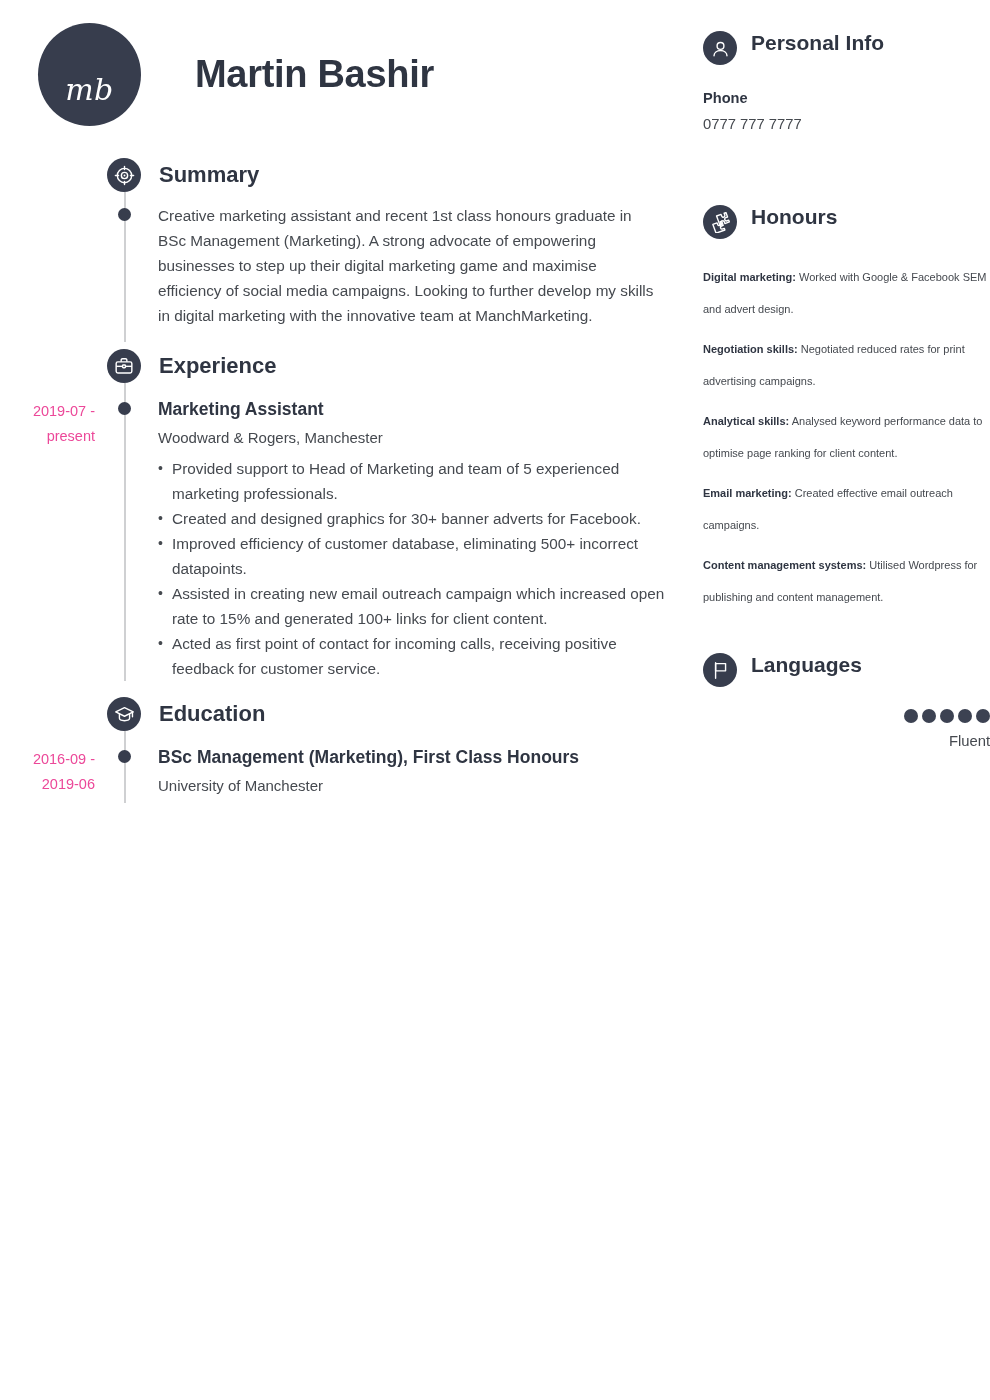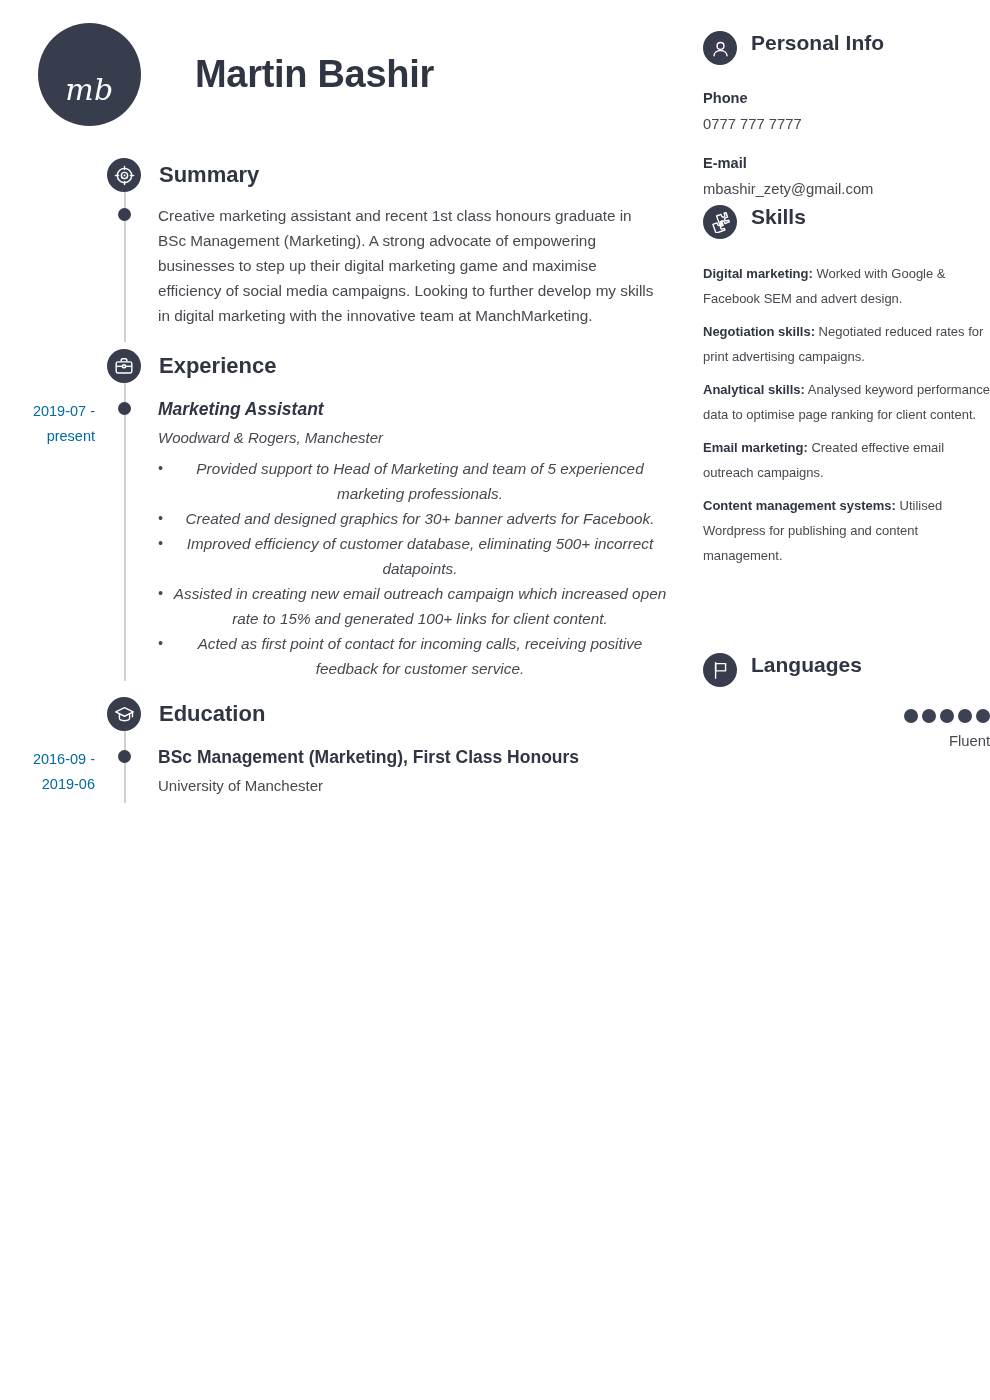--- a/index.html
+++ b/index.html
@@ -115,21 +115,21 @@
   }
 
   
   .date-block {
     position: absolute;
     width: 90px;
     left: 5px;
     text-align: right;
     font-size: 14.5px;
     line-height: 25px;
-    color: #0369a1;
+    color: #ec4899;
   }
 
   
   .body-block {
     position: absolute;
     left: 158px;
   }
   .para {
     font-size: 15.3px;
     line-height: 25px;
@@ -146,21 +146,20 @@
     font-size: 15px;
     color: #45494f;
     line-height: 24px;
     margin-top: 5px;
   }
   ul.bullets {
     list-style: none;
     margin: 6px 0 0 0;
     padding: 0;
     width: 510px;
-    text-align: center;
   }
   ul.bullets li {
     position: relative;
     padding-left: 14px;
     font-size: 15.3px;
     line-height: 25px;
     color: #45494f;
     margin-bottom: 0;
   }
   ul.bullets li::before {
@@ -213,22 +212,22 @@
   }
   .pi-value {
     font-size: 14.8px;
     color: #45494f;
     line-height: 22px;
     margin-top: 4px;
   }
   .pi-group { margin-bottom: 17px; }
 
   .skill {
-    font-size: 13px;
-    line-height: 25px;
+    font-size: 11px;
+    line-height: 32px;
     color: #45494f;
     margin-bottom: 8px;
   }
   .skill b { color: #2f3542; font-weight: bold; }
 
   .lang-name {
     font-size: 14.9px;
     color: #45494f;
     line-height: 22px;
   }
@@ -296,21 +295,21 @@
           <path d="M8.6 7V4.8a1.6 1.6 0 0 1 1.6-1.6h3.6a1.6 1.6 0 0 1 1.6 1.6V7"></path>
           <line x1="2.6" y1="12.4" x2="21.4" y2="12.4"></line>
           <rect x="10.3" y="10.8" width="3.4" height="3.2" rx="0.8" fill="#373d4d"></rect>
         </svg>
       </span>
       <span class="sec-title">Experience</span>
     </div>
 
     <div class="date-block" style="top:399px;">2019-07 - present</div>
     <div class="entry-dot" style="top:402px;"></div>
-    <div class="body-block" style="top:397px;font-style:italic;">
+    <div class="body-block" style="top:397px;">
       <div class="entry-title">Marketing Assistant</div>
       <div class="entry-sub">Woodward &amp; Rogers, Manchester</div>
       <ul class="bullets">
         <li>Provided support to Head of Marketing and team of 5 experienced marketing professionals.</li>
         <li>Created and designed graphics for 30+ banner adverts for Facebook.</li>
         <li>Improved efficiency of customer database, eliminating 500+ incorrect datapoints.</li>
         <li>Assisted in creating new email outreach campaign which increased open rate to 15% and generated 100+ links for client content.</li>
         <li>Acted as first point of contact for incoming calls, receiving positive feedback for customer service.</li>
       </ul>
     </div>
@@ -346,36 +345,32 @@
             <circle cx="12" cy="12" r="10.6" stroke-width="0"></circle>
           </svg>
         </span>
         <span class="r-title">Personal Info</span>
       </div>
       <div style="margin-top:22px;">
         <div class="pi-group">
           <div class="pi-label">Phone</div>
           <div class="pi-value">0777 777 7777</div>
         </div>
-        <div class="pi-group">
-          <div class="pi-label">E-mail</div>
-          <div class="pi-value">mbashir_zety@gmail.com</div>
-        </div>
       </div>
     </div>
 
     <div class="r-block" style="top:205px;">
       <div class="r-section-head">
         <span class="r-icon">
           <svg width="21" height="21" viewBox="0 0 24 24" fill="none" stroke="#ffffff" stroke-width="1.6" stroke-linejoin="round">
             <path d="M9.3 3.3h5.4v2.1a1.9 1.9 0 1 0 3.8 0V3.3h2.2v5.4h-2.1a1.9 1.9 0 1 0 0 3.8h2.1v2.2h-5.4v-2.1a1.9 1.9 0 1 0-3.8 0v2.1H9.3z" transform="rotate(-20 12 9)"></path>
             <path d="M4.6 12.4h5.1v2a1.8 1.8 0 1 0 3.6 0v-2h2v5.1h-2a1.8 1.8 0 1 0 0 3.6h2v2H4.6z" transform="rotate(-20 9 17)"></path>
           </svg>
         </span>
-        <span class="r-title">Skills</span>
+        <span class="r-title">Honours</span>
       </div>
       <div style="margin-top:22px;">
         <div class="skill"><b>Digital marketing:</b> <span>Worked with Google &amp; Facebook SEM and advert design.</span></div>
         <div class="skill"><b>Negotiation skills:</b> <span>Negotiated reduced rates for print advertising campaigns.</span></div>
         <div class="skill"><b>Analytical skills:</b> <span>Analysed keyword performance data to optimise page ranking for client content.</span></div>
         <div class="skill"><b>Email marketing:</b> <span>Created effective email outreach campaigns.</span></div>
         <div class="skill"><b>Content management systems:</b> <span>Utilised Wordpress for publishing and content management.</span></div>
       </div>
     </div>
 

